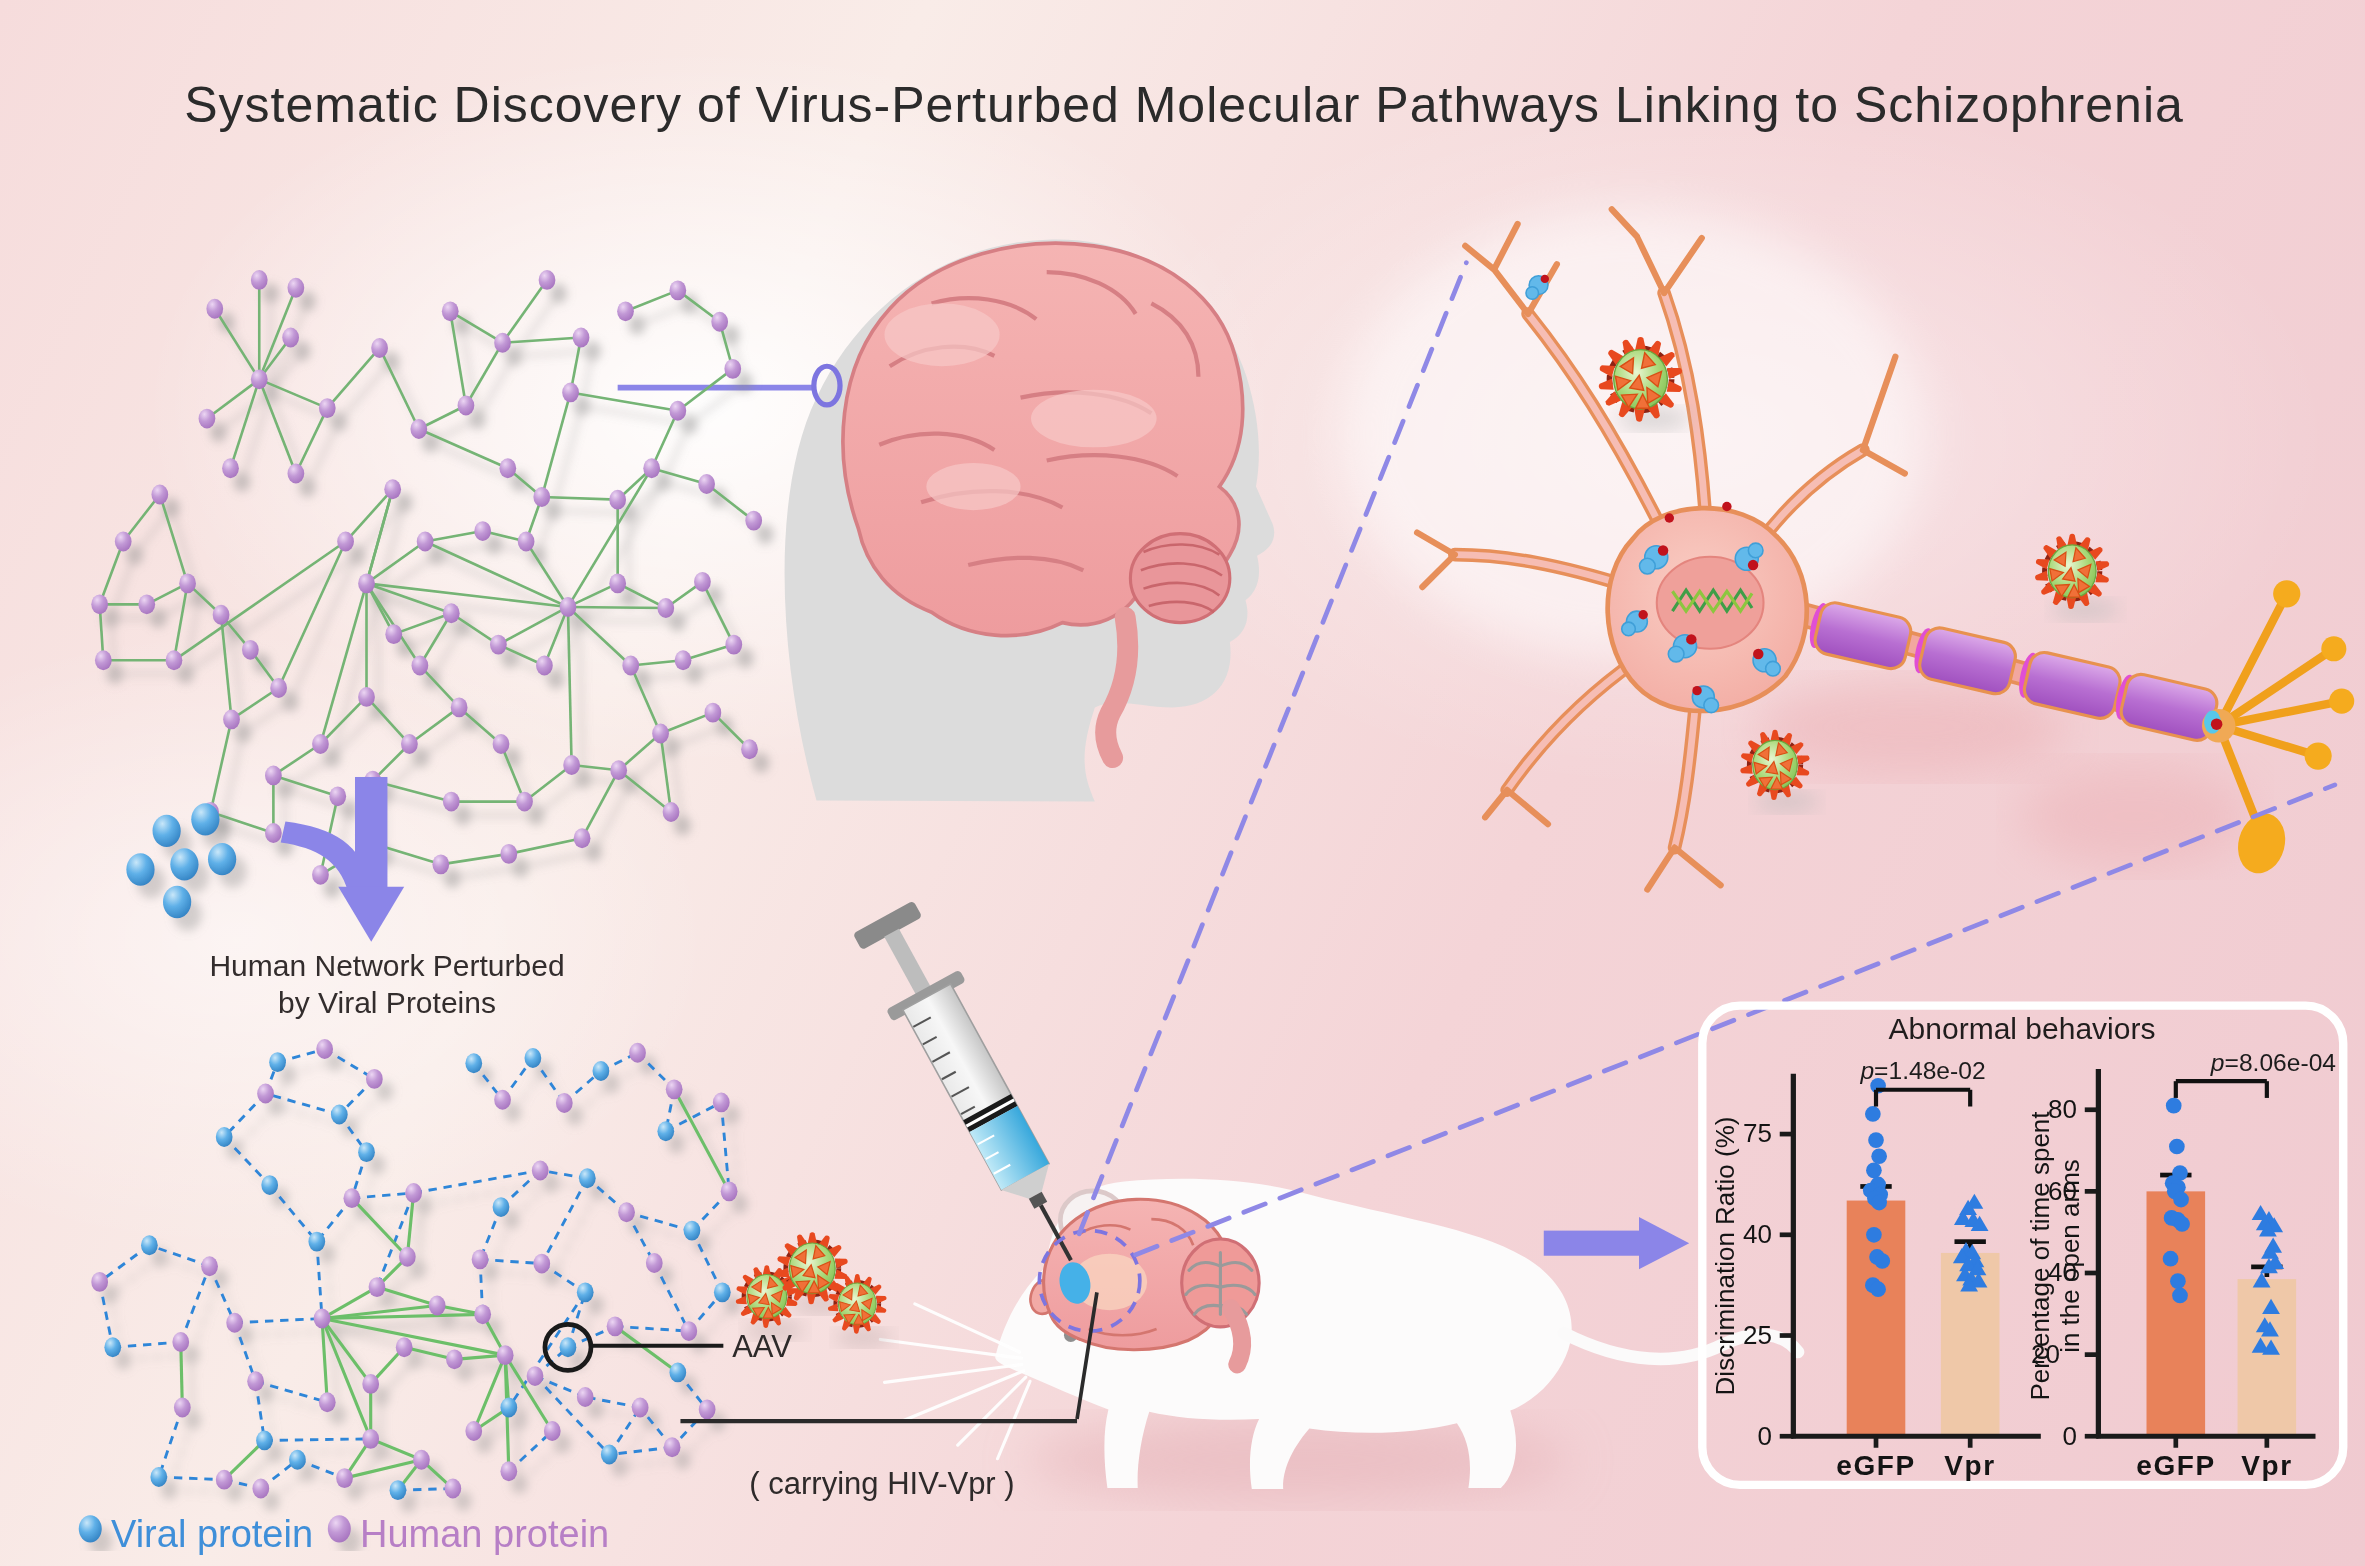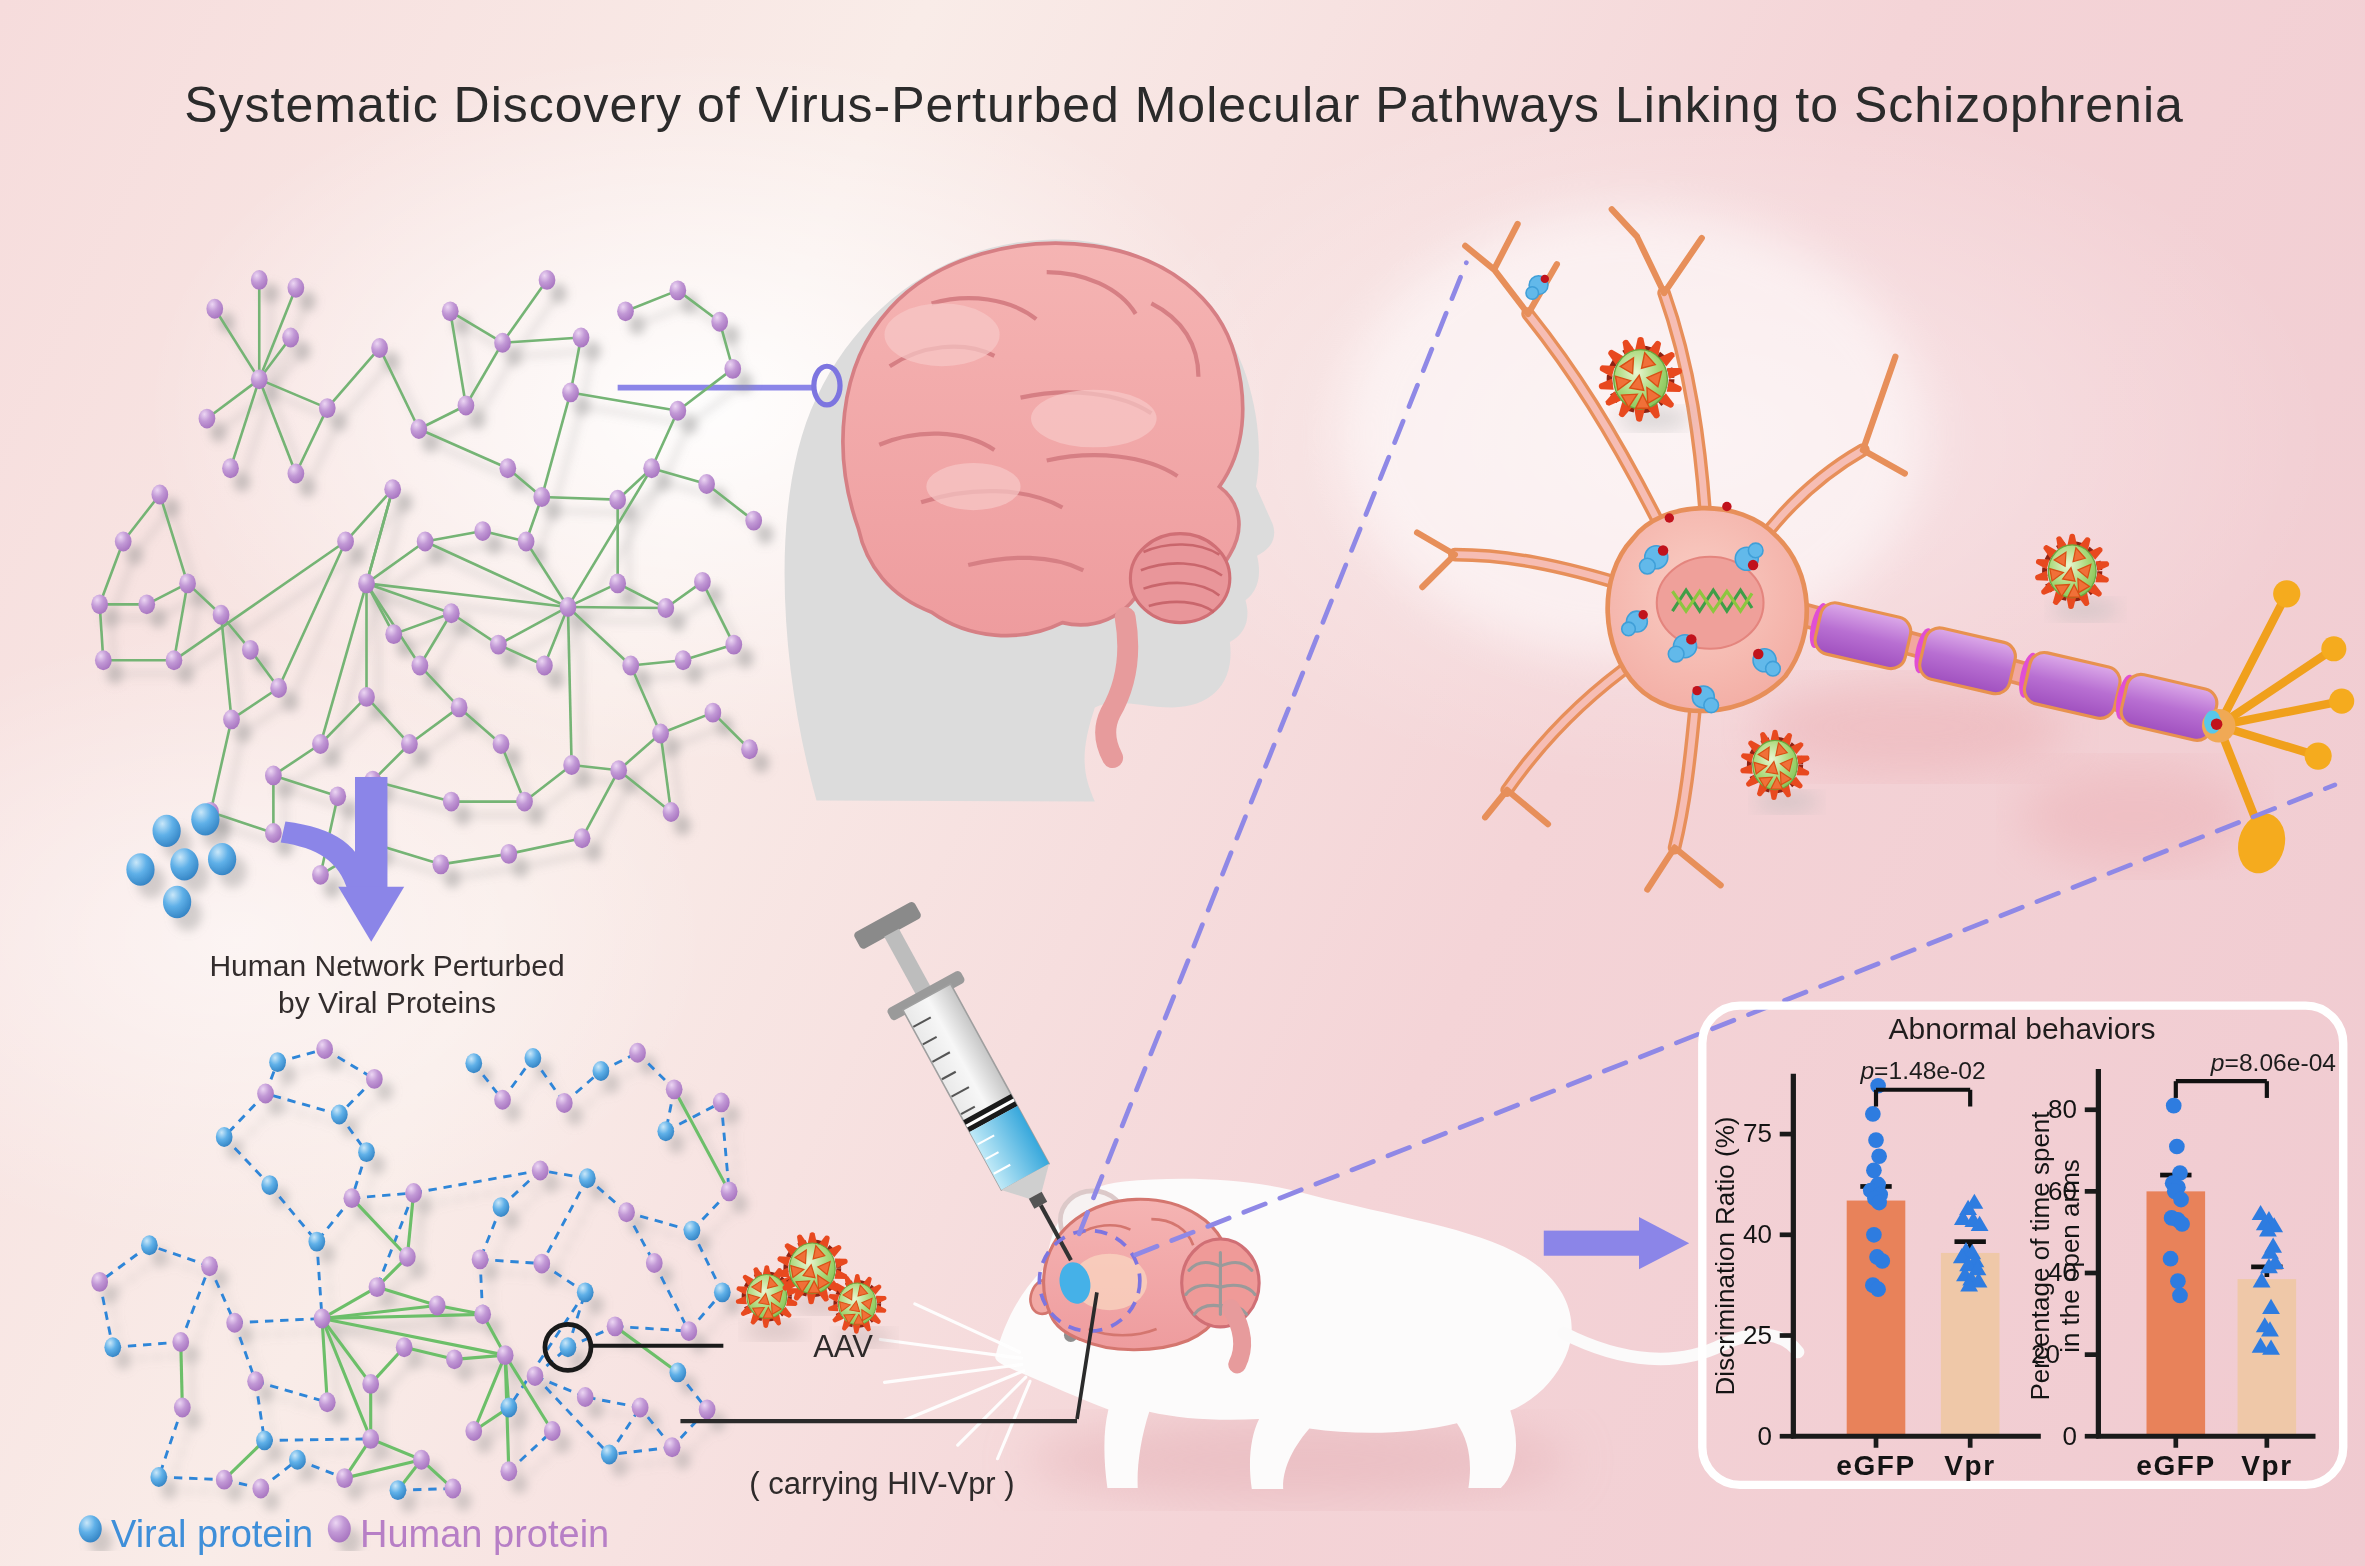--- a/index.html
+++ b/index.html
@@ -864,21 +864,21 @@
 </svg>
 
 <div class="txt title center" style="left:1184px;top:52px;margin-top:24px;">Systematic Discovery of Virus-Perturbed Molecular Pathways Linking to Schizophrenia</div>
 
 
 <div class="txt netlabel center" style="left:387px;top:947px;">
   <div>Human Network Perturbed</div>
   <div>by Viral Proteins</div>
 </div>
 
-<div class="txt aav center" style="left:843px;top:1329px;text-align:center;">AAV</div>
+<div class="txt aav center" style="left:762px;top:1329px;text-align:center;">AAV</div>
 <div class="txt aav center" style="left:875px;top:1466px;margin-left:7px;">( carrying HIV-Vpr )</div>
 
 <div class="txt panel-title center" style="left:2022px;top:964px;">Abnormal behaviors</div>
 
 <div class="txt legend-txt" style="left:111px;top:1513px;color:#3f8fd9;">Viral protein</div>
 <div class="txt legend-txt" style="left:360px;top:1513px;color:#b77fc6;">Human protein</div>
 
 <div class="txt ylab rot" style="left:1726px;top:1256px;">Discrimination Ratio (%)</div>
 <div class="txt ylab rot" style="left:2056px;top:1256px;">
   <div>Percentage of time spent</div>

